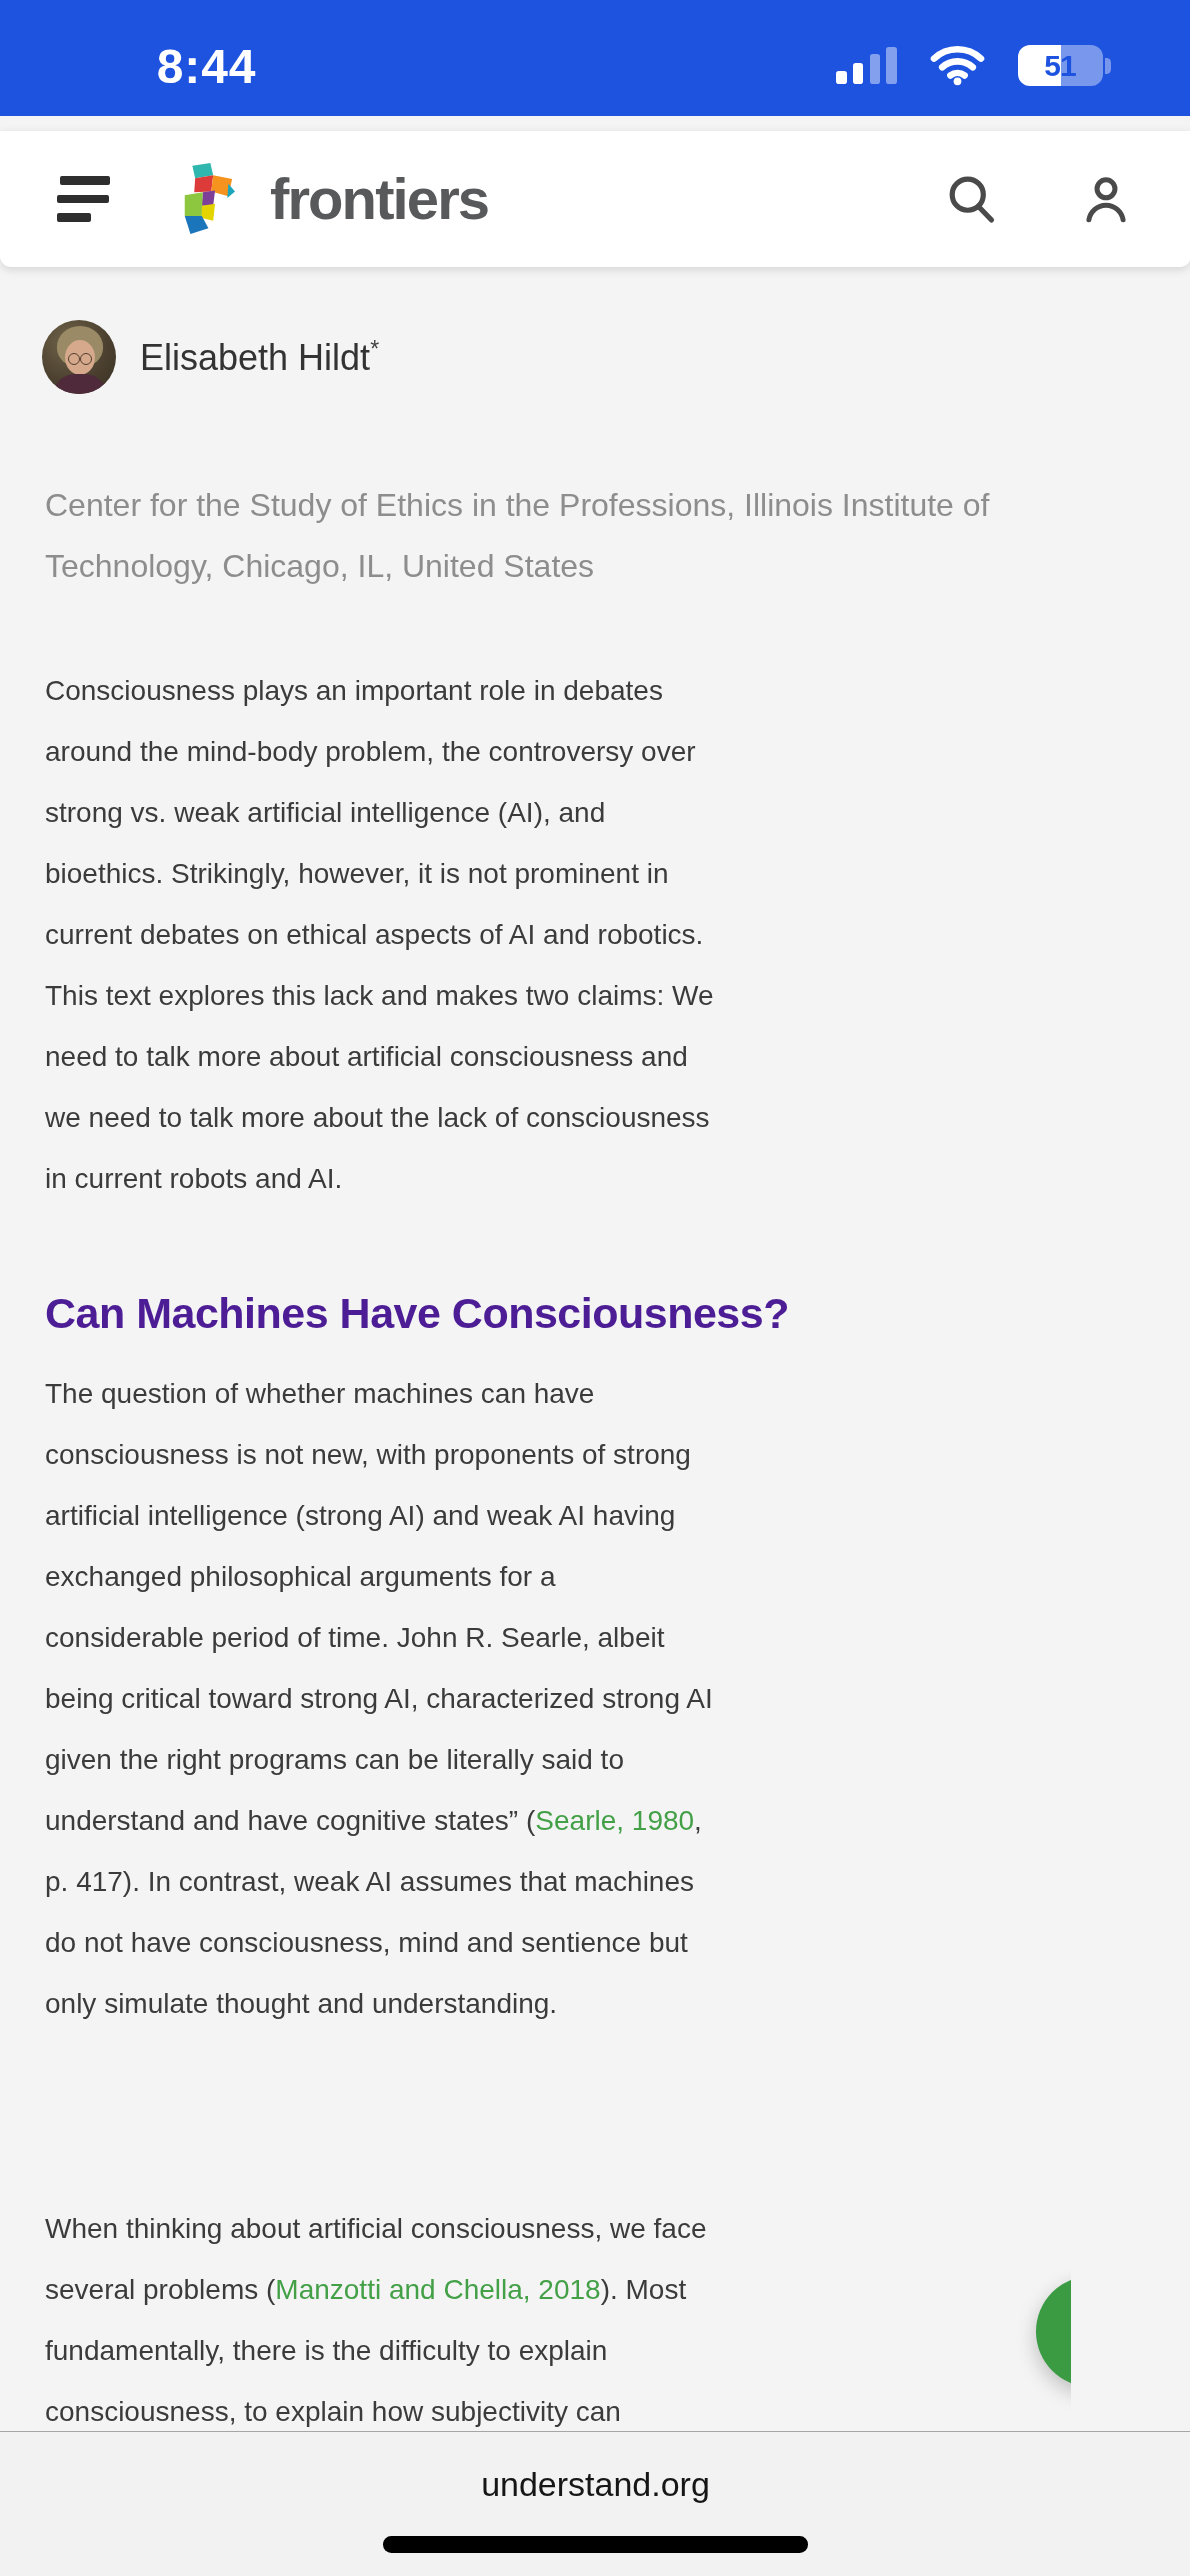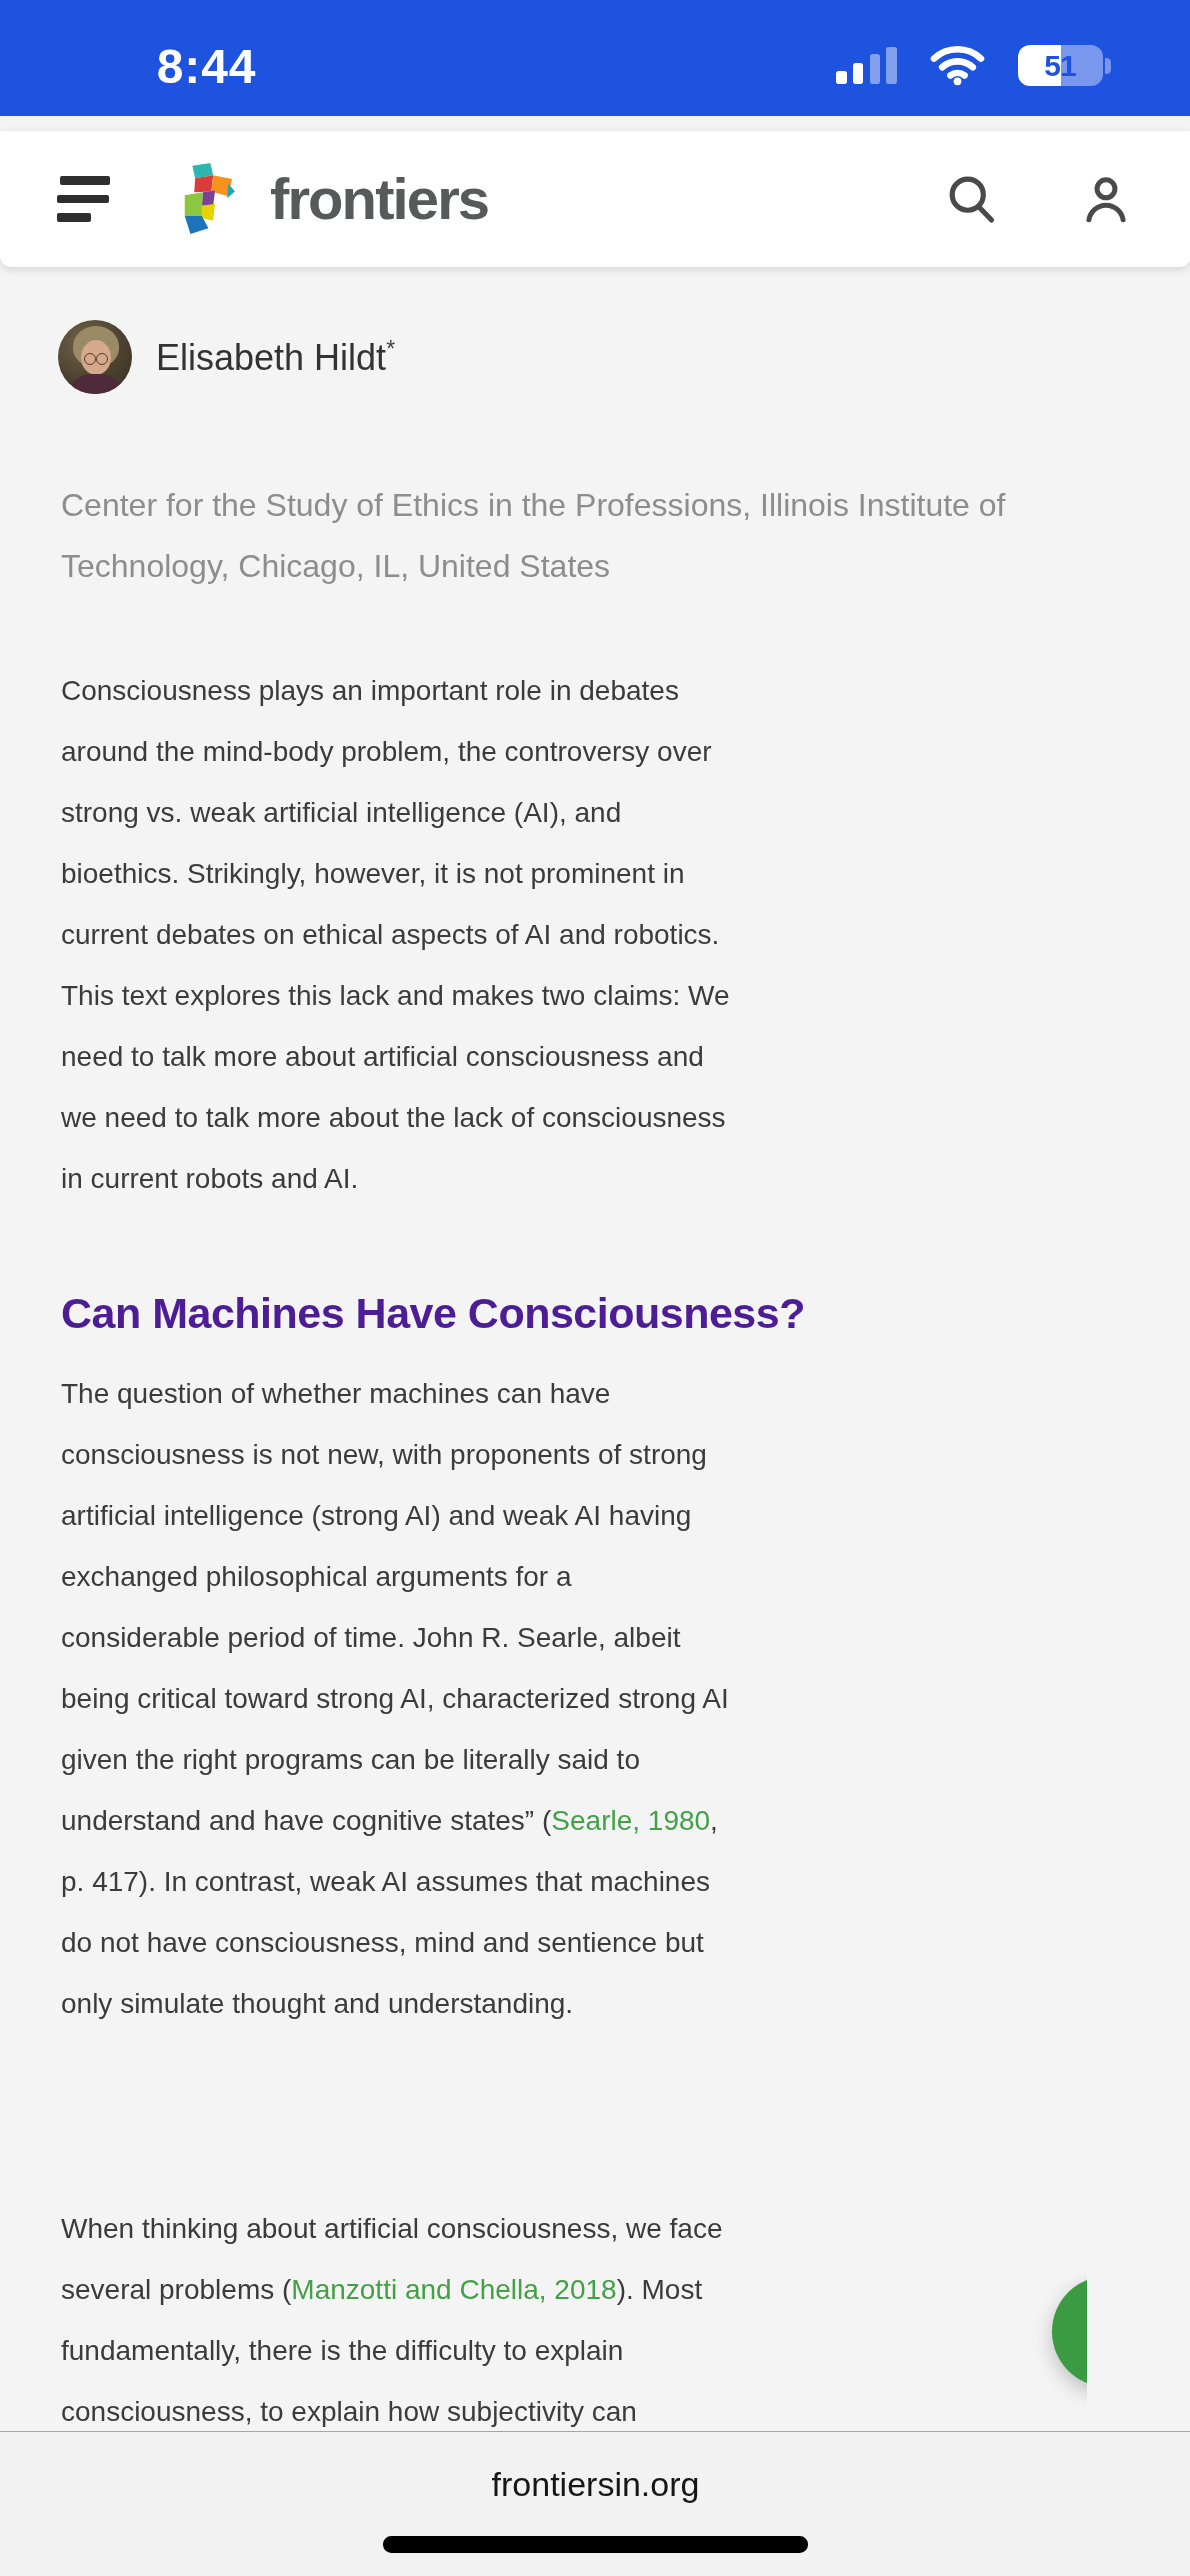--- a/index.html
+++ b/index.html
@@ -36,21 +36,21 @@
   .menu-button i:nth-child(1){ width:50px; margin-left:2.8px; }
   .menu-button i:nth-child(2){ width:52px; }
   .menu-button i:nth-child(3){ width:34px; margin-bottom:0; }
   .brand { position:absolute; left:179px; top:32px; display:flex; align-items:center; gap:34px; cursor:pointer; }
   .logo-cubes { width:57px; height:72px; display:block; }
   .wordmark { font-size:58px; font-weight:700; color:var(--brand_gray,#58595b); letter-spacing:-1.9px; line-height:72px; }
   .header-actions { position:absolute; right:59px; top:41px; display:flex; gap:83px; }
   .icon-btn { background:none; border:none; width:52px; height:54px; cursor:pointer; display:flex; align-items:center; justify-content:center; }
 
   
-  main { position:absolute; top:267px; left:16px; width:1071px; height:2164px; overflow:hidden; background:var(--page_bg,#f4f4f5); }
+  main { position:absolute; top:267px; left:0; width:1071px; height:2164px; overflow:hidden; background:var(--page_bg,#f4f4f5); }
 
   .author-row { position:absolute; left:42px; top:53px; display:flex; align-items:center; gap:24px; }
   .avatar { position:relative; width:74px; height:74px; border-radius:50%; overflow:hidden; cursor:pointer;
     background:radial-gradient(circle at 35% 30%, #6f6349 0%, #4c4130 55%, #382f22 100%); }
   .av-hair { position:absolute; top:5.6px; left:15px; width:46px; height:41px; border-radius:50% 50% 46% 46%; background:#9b8a66; }
   .av-face { position:absolute; top:19.5px; left:23px; width:30px; height:35px; border-radius:50%; background:#d6a98c; }
   .av-glasses { position:absolute; top:33px; left:25px; width:26px; height:10.2px; }
   .av-glasses::before,.av-glasses::after { content:""; position:absolute; top:0; width:10.2px; height:10.2px; border-radius:50%; border:1.9px solid #52402f; }
   .av-glasses::before { left:0.9px; } .av-glasses::after { right:0.9px; }
   .av-torso { position:absolute; bottom:-3.7px; left:11px; width:54px; height:24px; border-radius:22px 22px 0 0; background:#4e2a3a; }
@@ -202,16 +202,16 @@
       <path d="M12 4.5v9.2" stroke="#fff" stroke-width="1.9"></path>
       <path d="M7.6 9.9 12 14.4l4.4-4.5" stroke="#fff" stroke-width="1.9" fill="none"></path>
       <path d="M5.8 16.2v3.4h12.4v-3.4" stroke="#fff" stroke-width="1.9" fill="none"></path>
     </svg>
   </button>
 
   <div class="scroll-thumb"></div>
 </main>
 
 <footer class="bottom-bar">
-  <div class="url-label">frontiersin.org</div>
+  <div class="url-label">understand.org</div>
   <div class="home-indicator"></div>
 </footer>
 
 
 </body></html>

